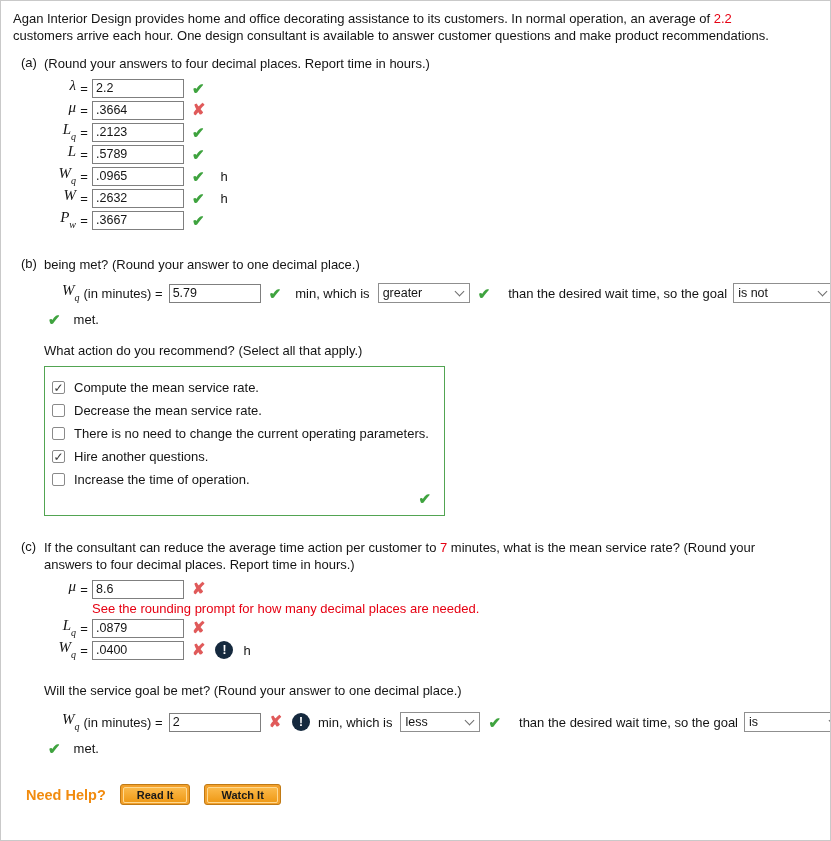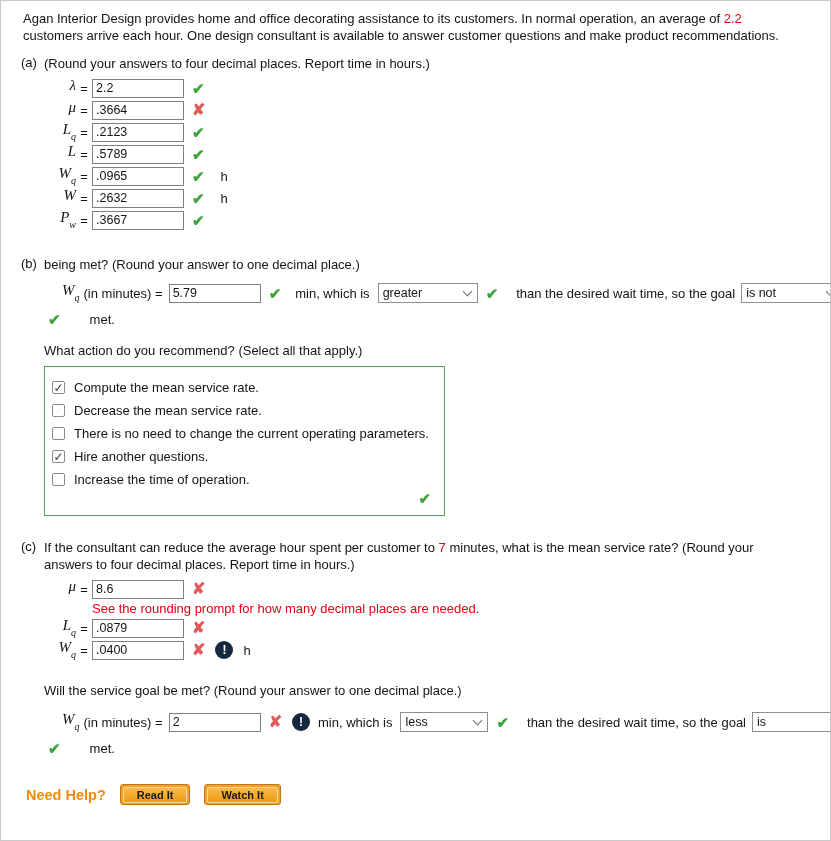--- a/index.html
+++ b/index.html
@@ -6,21 +6,21 @@
   html,body { background:#fff; }
   .page {
     width:831px; height:841px;
     border:1px solid #c9c9c9;
     background:#fff;
     font-family:"Liberation Sans", sans-serif;
     font-size:13px; color:#141414;
     overflow:hidden;
     position:relative;
   }
-  .intro { padding:9px 8px 0 22px; line-height:17px; }
+  .intro { padding:9px 8px 0 12px; line-height:17px; }
   .intro div { white-space:nowrap; }
   .red { color:#e60012; }
   .part { display:flex; }
   .part-label { width:23px; margin-left:20px; flex:none; }
   .part-body { flex:1; line-height:17px; }
   .nowrap { white-space:nowrap; }
 
   
   .eqrows { margin-top:5px; }
   .eqrow { display:flex; align-items:center; height:22px; white-space:nowrap; }
@@ -53,21 +53,21 @@
   .chev {
     width:7px; height:7px;
     border-right:1px solid #6e6e6e; border-bottom:1px solid #6e6e6e;
     transform:rotate(45deg); margin-top:-3px; margin-left:8px; flex:none;
   }
 
   
   .sentrow { display:flex; align-items:center; white-space:nowrap; margin-top:9px; height:22px; }
   .metrow { display:flex; align-items:center; margin-top:5px; height:20px; }
   .metrow .ok { margin-left:4px; }
-  .metrow .mettext { margin-left:29px; }
+  .metrow .mettext { margin-left:13px; }
 
   
   .action-q { margin-top:13px; }
   .cbgroup {
     margin-top:7px; width:401px; border:1px solid #52a452;
     padding:9px 0 4px 7px;
   }
   .cbrow { display:flex; align-items:center; height:23px; }
   .cb {
     width:13px; height:13px; border:1px solid #8a8a8a; border-radius:2px;
@@ -169,21 +169,21 @@
 
       <div class="sentrow" style="margin-left:18px;">
         <span class="var"><span>W</span><sub>q</sub></span>
         <span style="margin-left:4px;">(in minutes) =</span>
         <span class="gap6"></span>
         <input class="ans" value="5.79" style="">
         <span class="icon ok">✔</span>
         <span class="gap14"></span>
         <span>min, which is</span>
         <span class="gap8"></span>
-        <span class="sel" style="width:100px;">
+        <span class="sel" style="width:92px;">
             <span>greater</span>
             <span class="chev"></span>
           </span>
         <span class="icon ok">✔</span>
         <span class="gap18"></span>
         <span>than the desired wait time, so the goal</span>
         <span class="gap6"></span>
         <span class="sel" style="width:100px;">
             <span>is not</span>
             <span class="chev"></span>
@@ -217,21 +217,21 @@
           <span class="cblabel">Increase the time of operation.</span>
         </div>
         <div class="cbgroup-check"><span class="ok">✔</span></div>
       </div>
     </div>
   </div>
 
   <div class="part mt-partc">
     <div class="part-label">(c)</div>
     <div class="part-body">
-      <div class="nowrap"><span>If the consultant can reduce the average hour spent per customer to </span><span class="red">7</span><span> minutes, what is the mean service rate? (Round your</span></div>
+      <div class="nowrap"><span>If the consultant can reduce the average time action per customer to </span><span class="red">7</span><span> minutes, what is the mean service rate? (Round your</span></div>
       <div class="nowrap">answers to four decimal places. Report time in hours.)</div>
 
       <div class="eqrows">
         <div class="eqrow">
           <span class="eqlabel"><span class="var"><span>μ</span><sub></sub></span></span>
           <span class="eqsign">=</span>
           <input class="ans" value="8.6" style="">
           <span class="icon bad">✘</span>
         </div>
         <div class="note">See the rounding prompt for how many decimal places are needed.</div>
@@ -256,21 +256,21 @@
       <div class="sentrow" style="margin-left:18px; margin-top:12px;">
         <span class="var"><span>W</span><sub>q</sub></span>
         <span style="margin-left:4px;">(in minutes) =</span>
         <span class="gap6"></span>
         <input class="ans" value="2" style="">
         <span class="icon bad">✘</span>
         <span class="warn">!</span>
         <span class="gap8"></span>
         <span>min, which is</span>
         <span class="gap8"></span>
-        <span class="sel" style="width:88px;">
+        <span class="sel" style="width:80px;">
             <span>less</span>
             <span class="chev"></span>
           </span>
         <span class="icon ok">✔</span>
         <span class="gap18"></span>
         <span>than the desired wait time, so the goal</span>
         <span class="gap6"></span>
         <span class="sel" style="width:100px;">
             <span>is</span>
             <span class="chev"></span>

